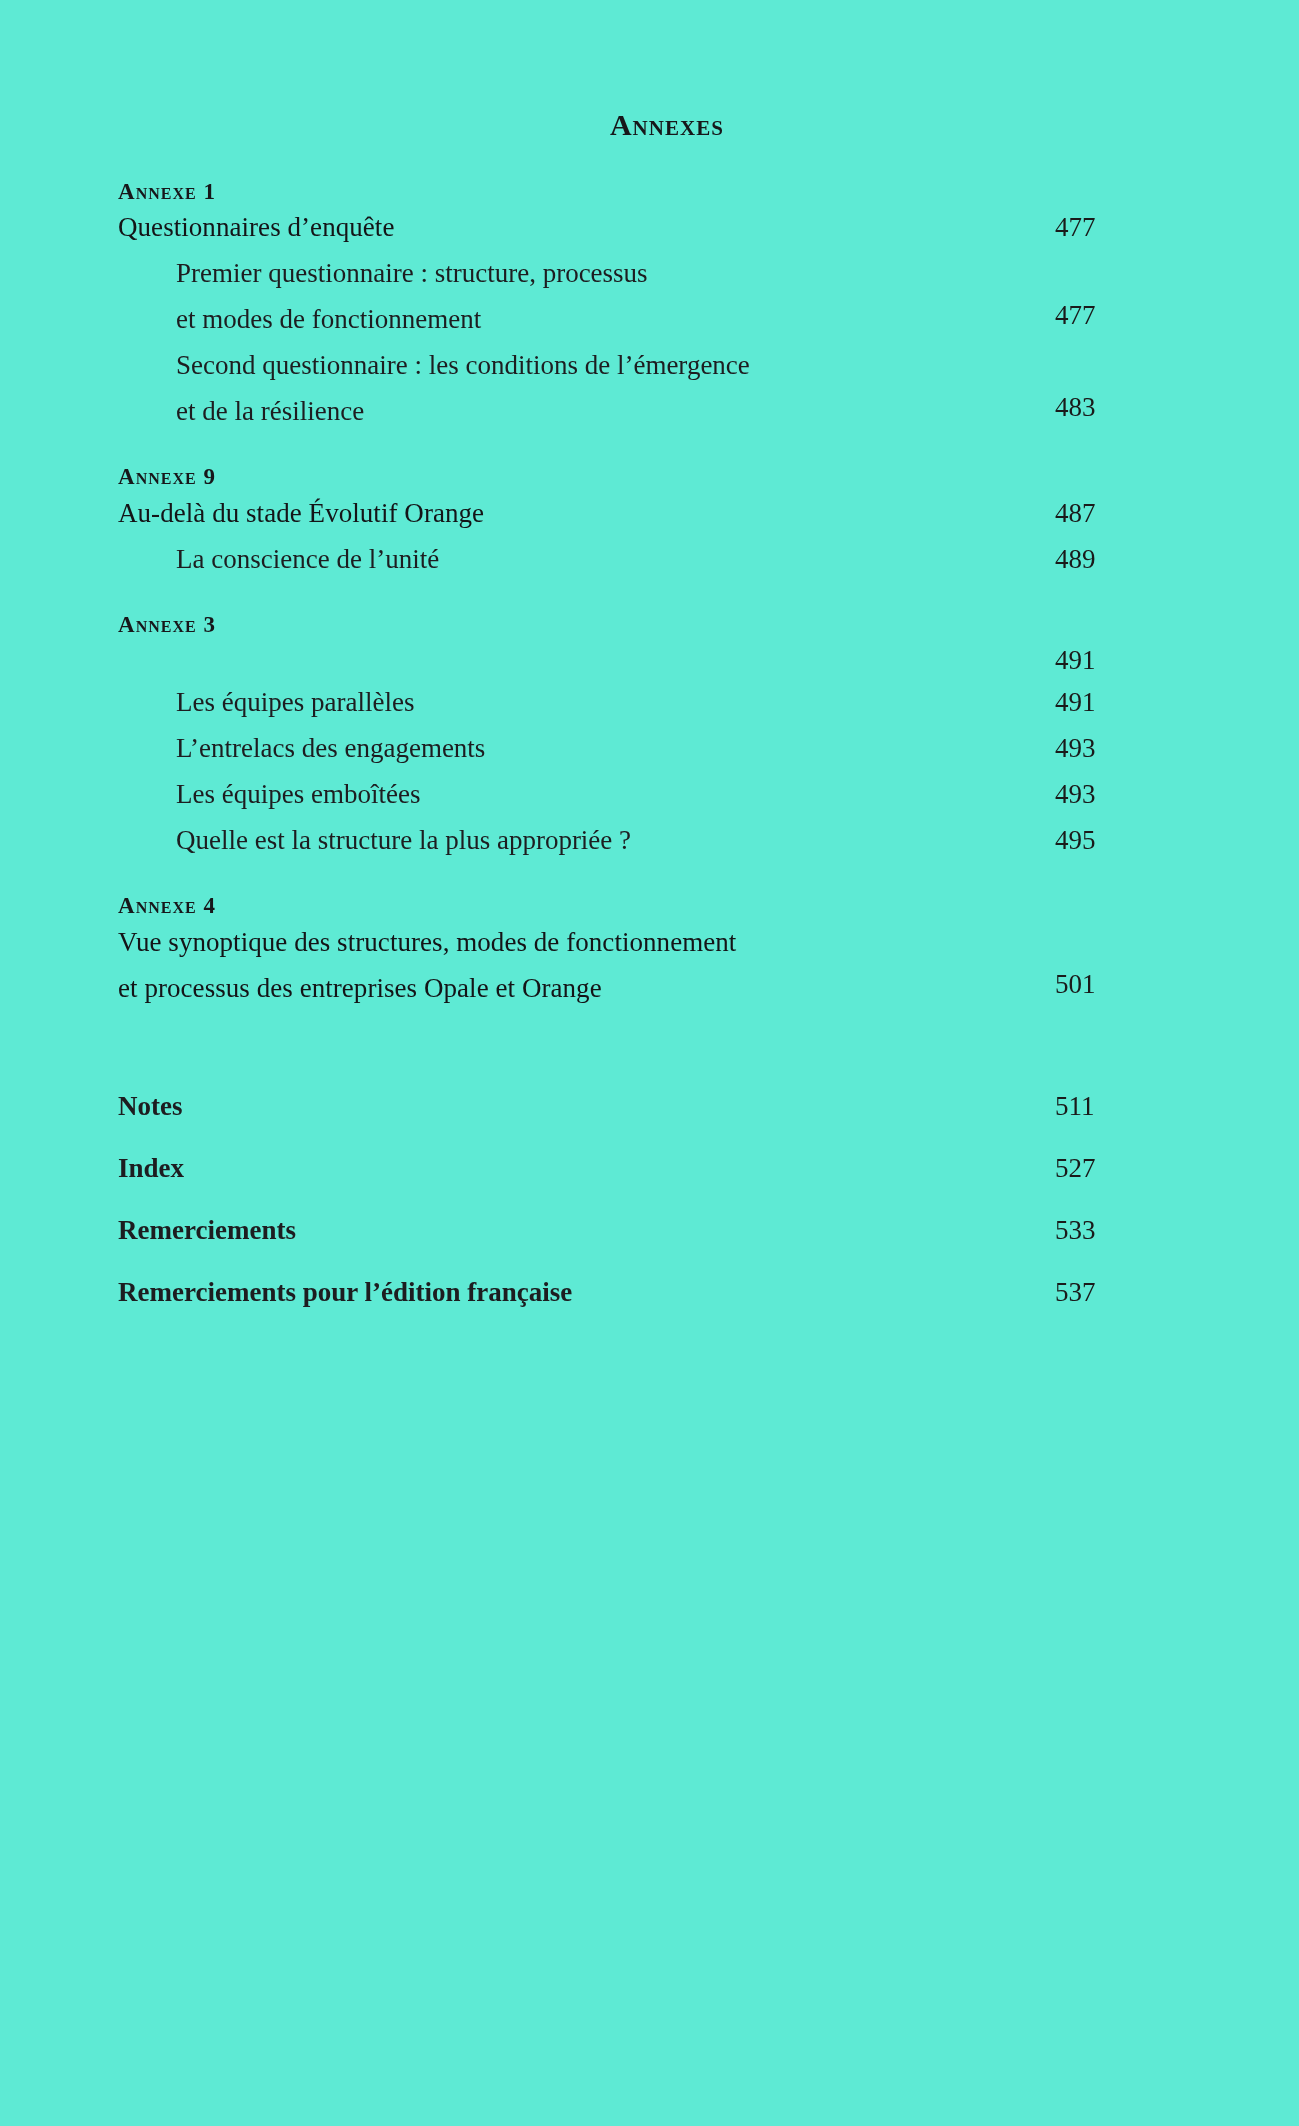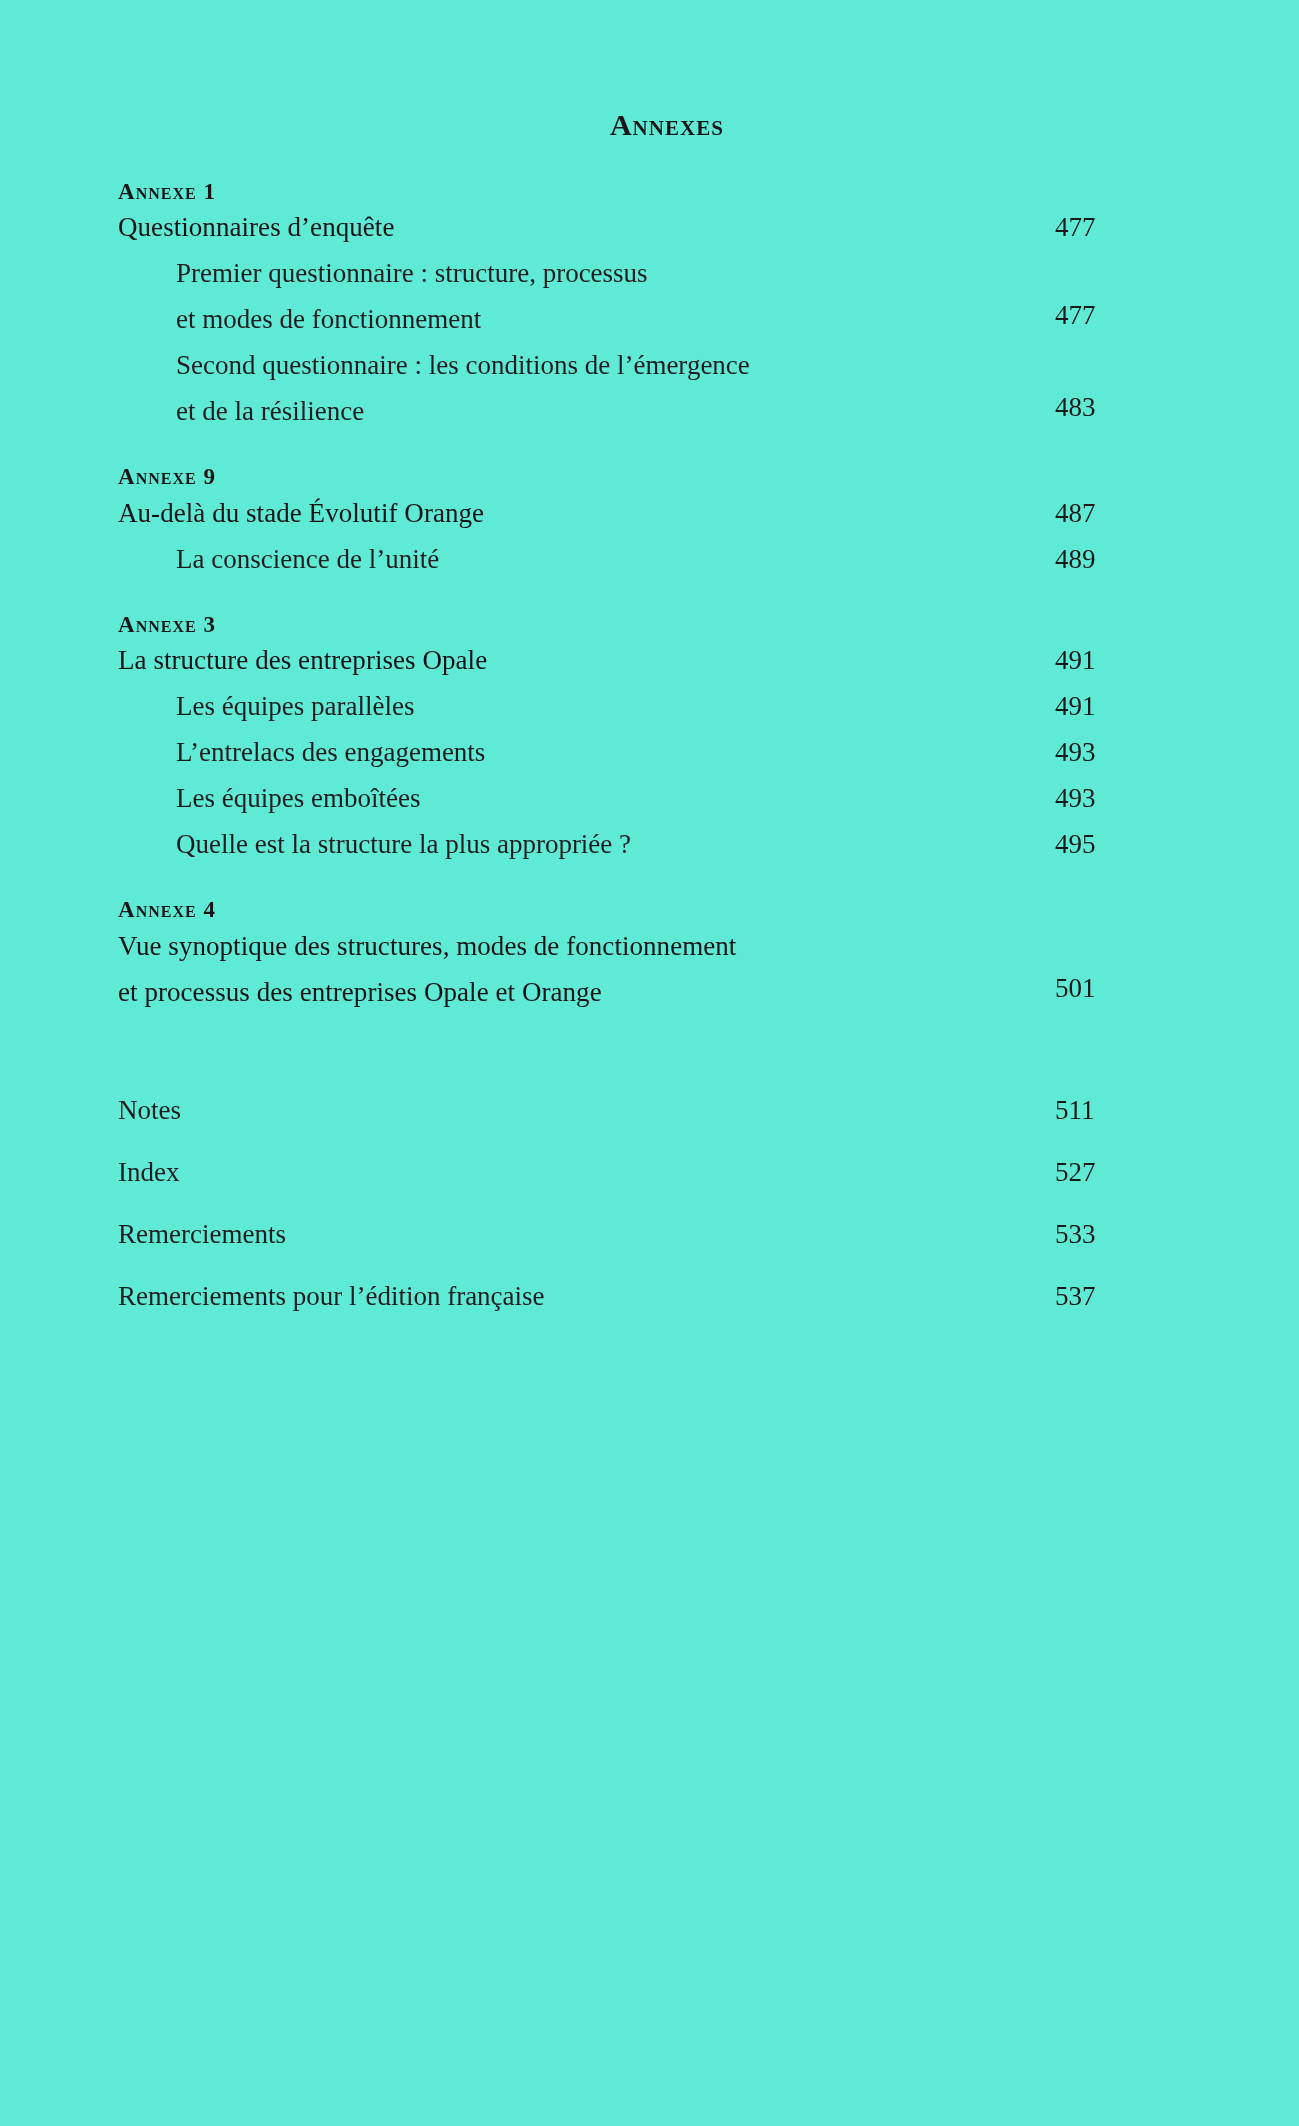--- a/index.html
+++ b/index.html
@@ -109,21 +109,21 @@
   
   .backmatter {
     margin-top: 64px;
   }
   .backmatter .row {
     line-height: 58px;
     min-height: 58px;
   }
   .backmatter .row .label {
     font-size: 27px;
-    font-weight: normal;
+    font-weight: bold;
     color: #1d1d20;
   }
   .backmatter .row .pg {
     line-height: 58px;
   }
 </style>
 </head>
 <body>
 
 <div class="page">
@@ -138,21 +138,21 @@
           <div class="row sub multi"><span class="label">Premier questionnaire : structure, processus</span><br><span class="label">et modes de fonctionnement</span><span class="pg">477</span></div>
           <div class="row sub multi"><span class="label">Second questionnaire : les conditions de l’émergence</span><br><span class="label">et de la résilience</span><span class="pg">483</span></div>
         </div>
         <div class="section">
           <div class="annex-label">Annexe 9</div>
           <div class="row head"><span class="label">Au-delà du stade Évolutif Orange</span><span class="pg">487</span></div>
           <div class="row sub"><span class="label">La conscience de l’unité</span><span class="pg">489</span></div>
         </div>
         <div class="section">
           <div class="annex-label">Annexe 3</div>
-          <div class="row head"><span class="label">La structure des entreprises Opale</span><span class="pg">491</span></div>
+          <div class="row head"><span class="pg">491</span></div>
           <div class="row sub"><span class="label">Les équipes parallèles</span><span class="pg">491</span></div>
           <div class="row sub"><span class="label">L’entrelacs des engagements</span><span class="pg">493</span></div>
           <div class="row sub"><span class="label">Les équipes emboîtées</span><span class="pg">493</span></div>
           <div class="row sub"><span class="label">Quelle est la structure la plus appropriée ?</span><span class="pg">495</span></div>
         </div>
         <div class="section">
           <div class="annex-label">Annexe 4</div>
           <div class="row head multi"><span class="label">Vue synoptique des structures, modes de fonctionnement</span><br><span class="label">et processus des entreprises Opale et Orange</span><span class="pg">501</span></div>
         </div>
       </div>

